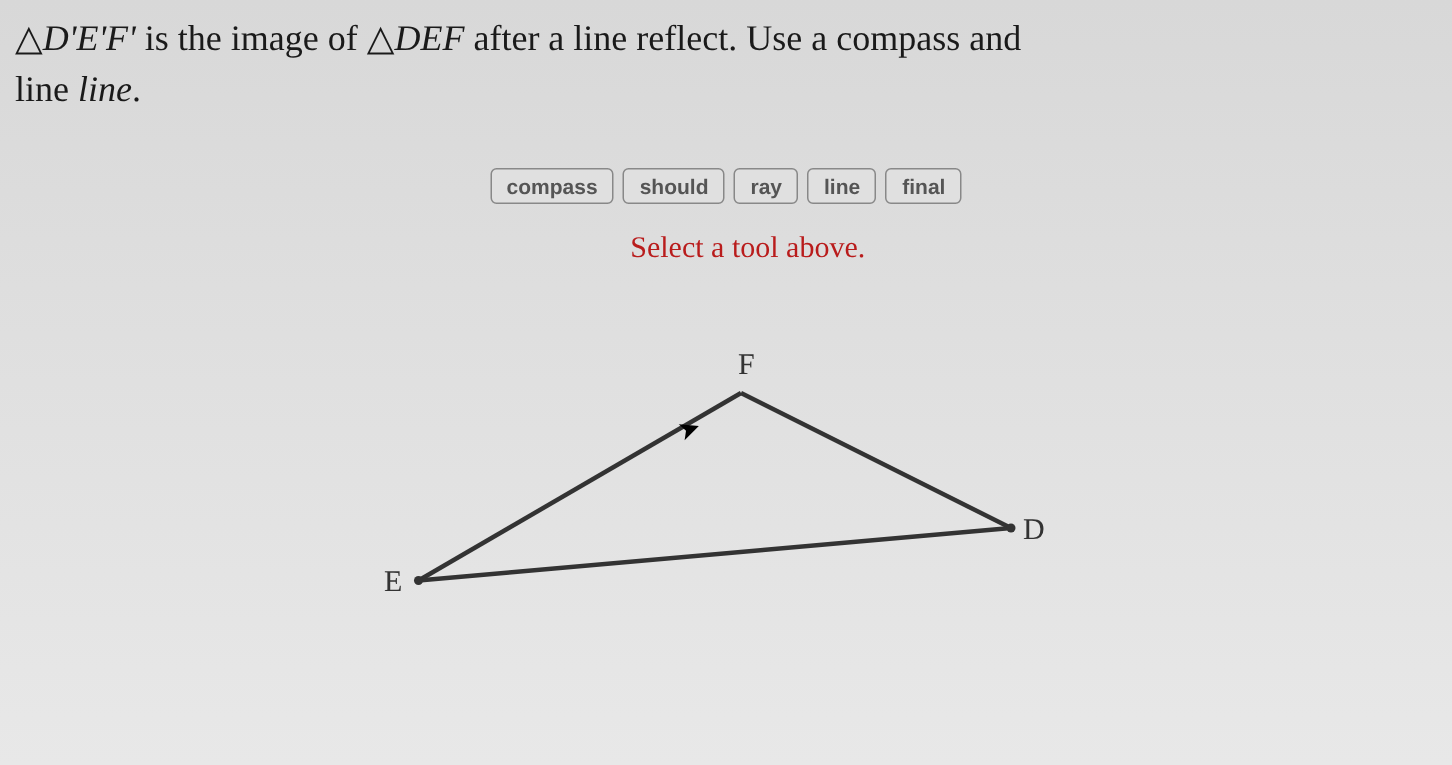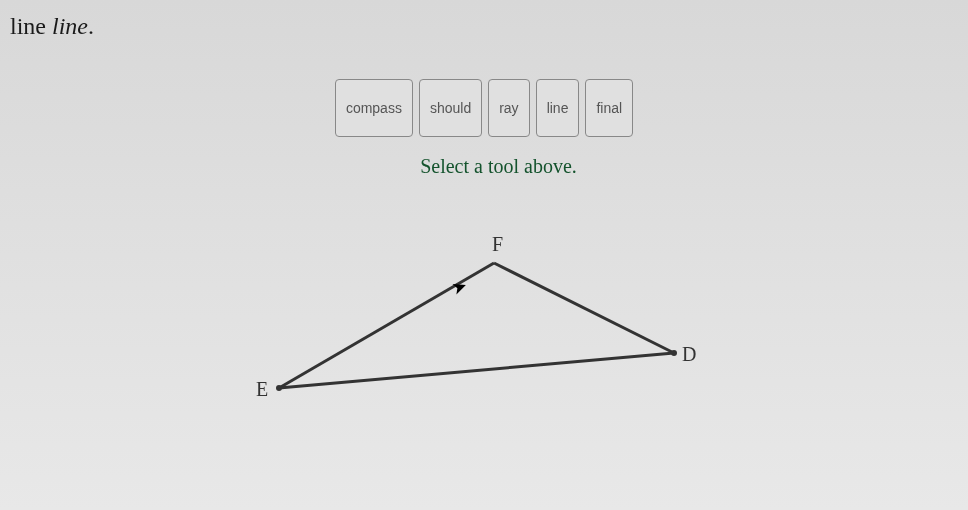--- a/index.html
+++ b/index.html
@@ -35,30 +35,31 @@
     }
     .tool-buttons {
       display: inline-flex;
       gap: 6px;
       justify-content: center;
     }
     .tool-btn {
       border: 1px solid #888;
       border-radius: 4px;
       background: #e0e0e0;
-      padding: 20px 10px;
+      padding: 3px 10px;
       font-size: 14px;
       color: #555;
       font-family: Arial, sans-serif;
       cursor: pointer;
+      font-weight: bold;
     }
     .instruction {
       margin-top: 18px;
       font-size: 20px;
-      color: #14532d;
+      color: #b91c1c;
       font-family: Georgia, serif;
       padding-left: 29px;
     }
     .diagram {
       position: relative;
       width: 500px;
       height: 200px;
       margin: 40px auto 0;
     }
     .diagram svg {
@@ -83,20 +84,23 @@
       font-size: 18px;
       color: #000;
       transform: rotate(-20deg);
     }
   </style>
 </head>
 <body>
 
 <div class="problem-text">
   <div>
+    <span class="triangle-sym">△</span><span class="italic">D'E'F'</span><span> is the image of </span><span class="triangle-sym">△</span><span class="italic">DEF</span><span> after a line reflect. Use a compass and</span>
+  </div>
+  <div>
     <span>line </span><span class="italic">line</span><span>.</span>
   </div>
 </div>
 
 <div class="tools-container">
   <div class="tool-buttons">
     <button class="tool-btn">compass</button>
     <button class="tool-btn">should</button>
     <button class="tool-btn">ray</button>
     <button class="tool-btn">line</button>

